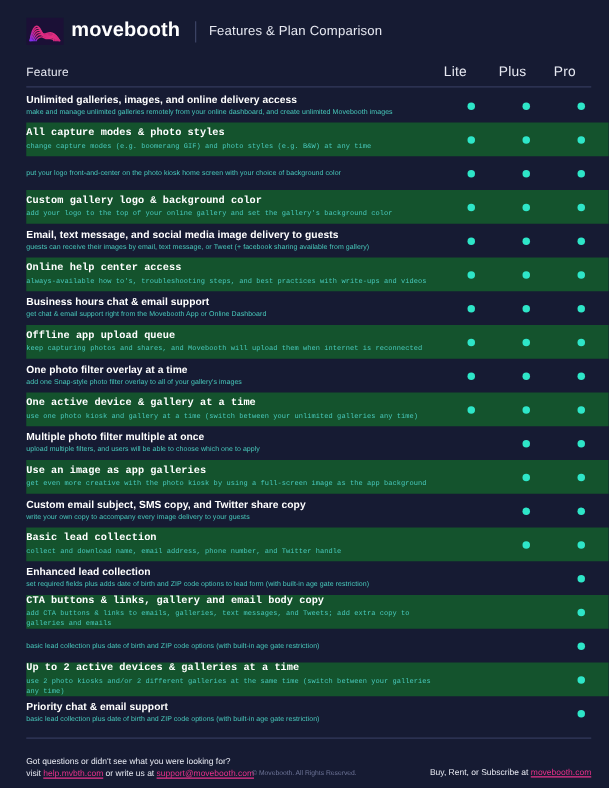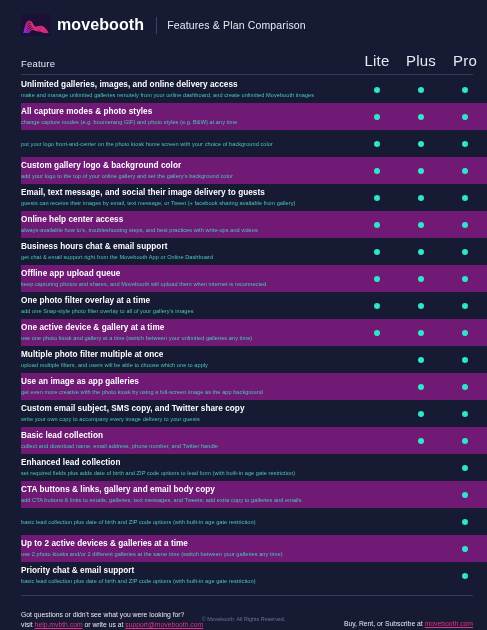--- a/index.html
+++ b/index.html
@@ -14,27 +14,27 @@
   
   .brandbar { display:flex; align-items:center; padding:14px 0 10px 21px; }
   .logo-mark { width:30px; height:22px; flex:0 0 auto; }
   .logo-word { font-size:16px; font-weight:bold; color:#ffffff; margin-left:6px; letter-spacing:.1px; }
   .brand-sep { width:1px; height:17px; background:#3b4263; margin:0 10px 0 12px; }
   .brand-title { font-size:10.5px; color:#e7e9f2; letter-spacing:.15px; }
 
   
   .thead { display:flex; align-items:flex-end; padding:6px 0 5px 21px; }
   .th-feature { flex:1 1 auto; font-size:9.5px; color:#e7e9f2; letter-spacing:.2px; }
-  .th-plan { width:44px; flex:0 0 44px; text-align:center; font-size:15px; color:#e7e9f2; letter-spacing:.2px; }
+  .th-plan { width:44px; flex:0 0 44px; font-size:11px; color:#e7e9f2; letter-spacing:.2px; }
   .thead-rule { height:1px; background:#333a5c; margin:0 14px 0 21px; }
 
   
   .rows { padding-top:1px; }
   .row { display:flex; align-items:center; height:27px; margin-left:21px; padding-left:0; }
-  .row.alt { background:#701a75; }
+  .row.alt { background:#14532d;font-family:Liberation Mono, monospace; }
   .row-text { flex:1 1 auto; padding-right:8px; }
   .row-title { font-size:8.2px; font-weight:bold; color:#ffffff; line-height:10px; letter-spacing:.05px; }
   .row-sub { font-size:5.6px; color:#48c9bb; line-height:8px; letter-spacing:.05px; margin-top:1px; }
   .cell { width:44px; flex:0 0 44px; display:flex; align-items:center; justify-content:center; }
   .dot { width:6px; height:6px; border-radius:50%; background:#2ee6c8; display:block; }
   .dot.off { background:transparent; }
 
   
   .foot-rule { height:1px; background:#333a5c; margin:6px 14px 0 21px; }
   .footer { display:flex; align-items:flex-start; justify-content:space-between;
@@ -138,21 +138,21 @@
         </div>
         <div class="cell">
           <span class="dot" style="background: rgb(46, 230, 200);"></span>
         </div>
         <div class="cell">
           <span class="dot" style="background: rgb(46, 230, 200);"></span>
         </div>
       </div>
       <div class="row">
         <div class="row-text">
-          <div class="row-title">Email, text message, and social their image delivery to guests</div>
+          <div class="row-title">Email, text message, and social media image delivery to guests</div>
           <div class="row-sub">guests can receive their images by email, text message, or Tweet (+ facebook sharing available from gallery)</div>
         </div>
         <div class="cell">
           <span class="dot" style="background: rgb(46, 230, 200);"></span>
         </div>
         <div class="cell">
           <span class="dot" style="background: rgb(46, 230, 200);"></span>
         </div>
         <div class="cell">
           <span class="dot" style="background: rgb(46, 230, 200);"></span>

